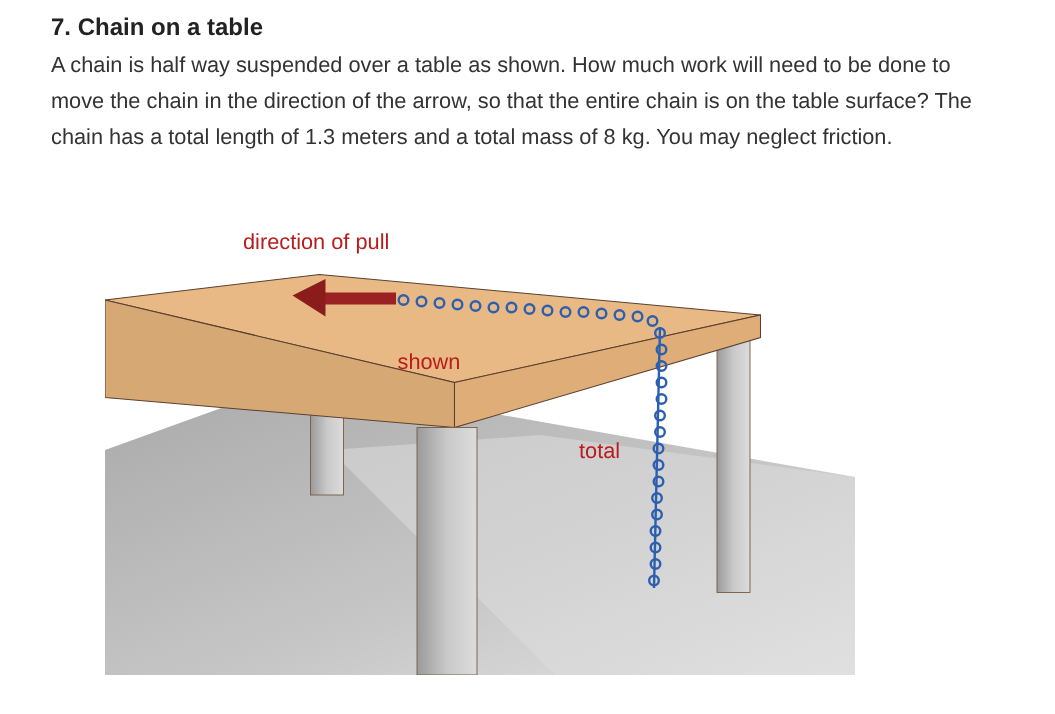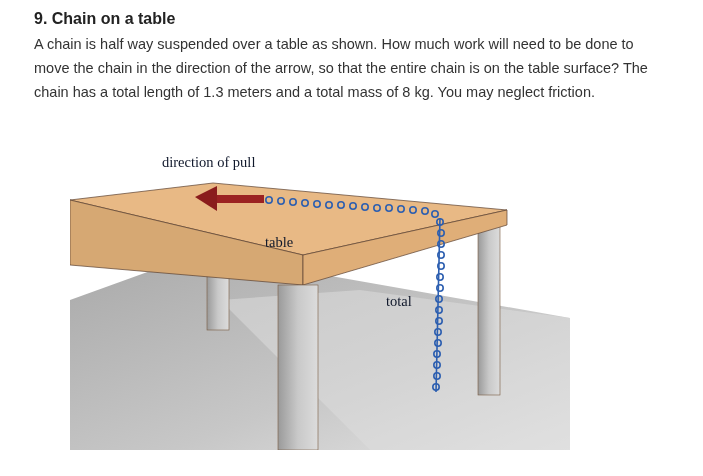--- a/index.html
+++ b/index.html
@@ -1,27 +1,27 @@
 <!DOCTYPE html>
 <html><head>
 <meta charset="utf-8">
 <style>
   body { margin:0; background:#ffffff; width:703px; height:476px; overflow:hidden; font-family:"Liberation Sans", sans-serif; color:#222; }
   .wrap { position:absolute; left:34px; top:8px; width:640px; }
   h3 { margin:0; font-size:16px; font-weight:bold; color:#222; line-height:22px; }
   p { margin:2px 16px 0 0; font-size:14.5px; line-height:24px; color:#333; }
   .fig { position:absolute; left:70px; top:150px; width:500px; height:300px; }
   .fig svg { position:absolute; left:0; top:0; }
-  .lbl { position:absolute; font-size:14.5px; color:#0f172a; font-family:Liberation Serif, serif; }
+  .lbl { position:absolute; font-size:14.5px; color:#b91c1c; font-family:Liberation Sans, sans-serif; }
 </style>
 </head>
 <body>
 
 <div class="wrap">
-  <h3>9. Chain on a table</h3>
+  <h3>7. Chain on a table</h3>
   <p>A chain is half way suspended over a table as shown. How much work will need to be done to move the chain in the direction of the arrow, so that the entire chain is on the table surface? The chain has a total length of 1.3 meters and a total mass of 8 kg. You may neglect friction.</p>
 </div>
 
 <div class="fig">
   <svg width="500" height="300" viewBox="0 0 500 300">
     <defs>
       <linearGradient id="fl" x1="0" y1="0" x2="1" y2="1">
         <stop offset="0" stop-color="#a9a9a9"></stop>
         <stop offset="0.6" stop-color="#c7c7c7"></stop>
         <stop offset="1" stop-color="#e4e4e4"></stop>
@@ -83,15 +83,15 @@
         <circle cx="368" cy="182" r="3.2"></circle>
         <circle cx="368" cy="193" r="3.2"></circle>
       <circle cx="367" cy="204" r="3.2"></circle>
         <circle cx="367" cy="215" r="3.2"></circle>
         <circle cx="367" cy="226" r="3.2"></circle>
       <circle cx="366" cy="237" r="3.2"></circle>
       <line x1="370" y1="68" x2="366" y2="242"></line>
     </g>
   </svg>
   <div class="lbl" style="left:92px;top:4px;">direction of pull</div>
-  <div class="lbl" style="left:195px;top:84px;">table</div>
+  <div class="lbl" style="left:195px;top:84px;">shown</div>
   <div class="lbl" style="left:316px;top:143px;">total</div>
 </div>
 
 </body></html>

